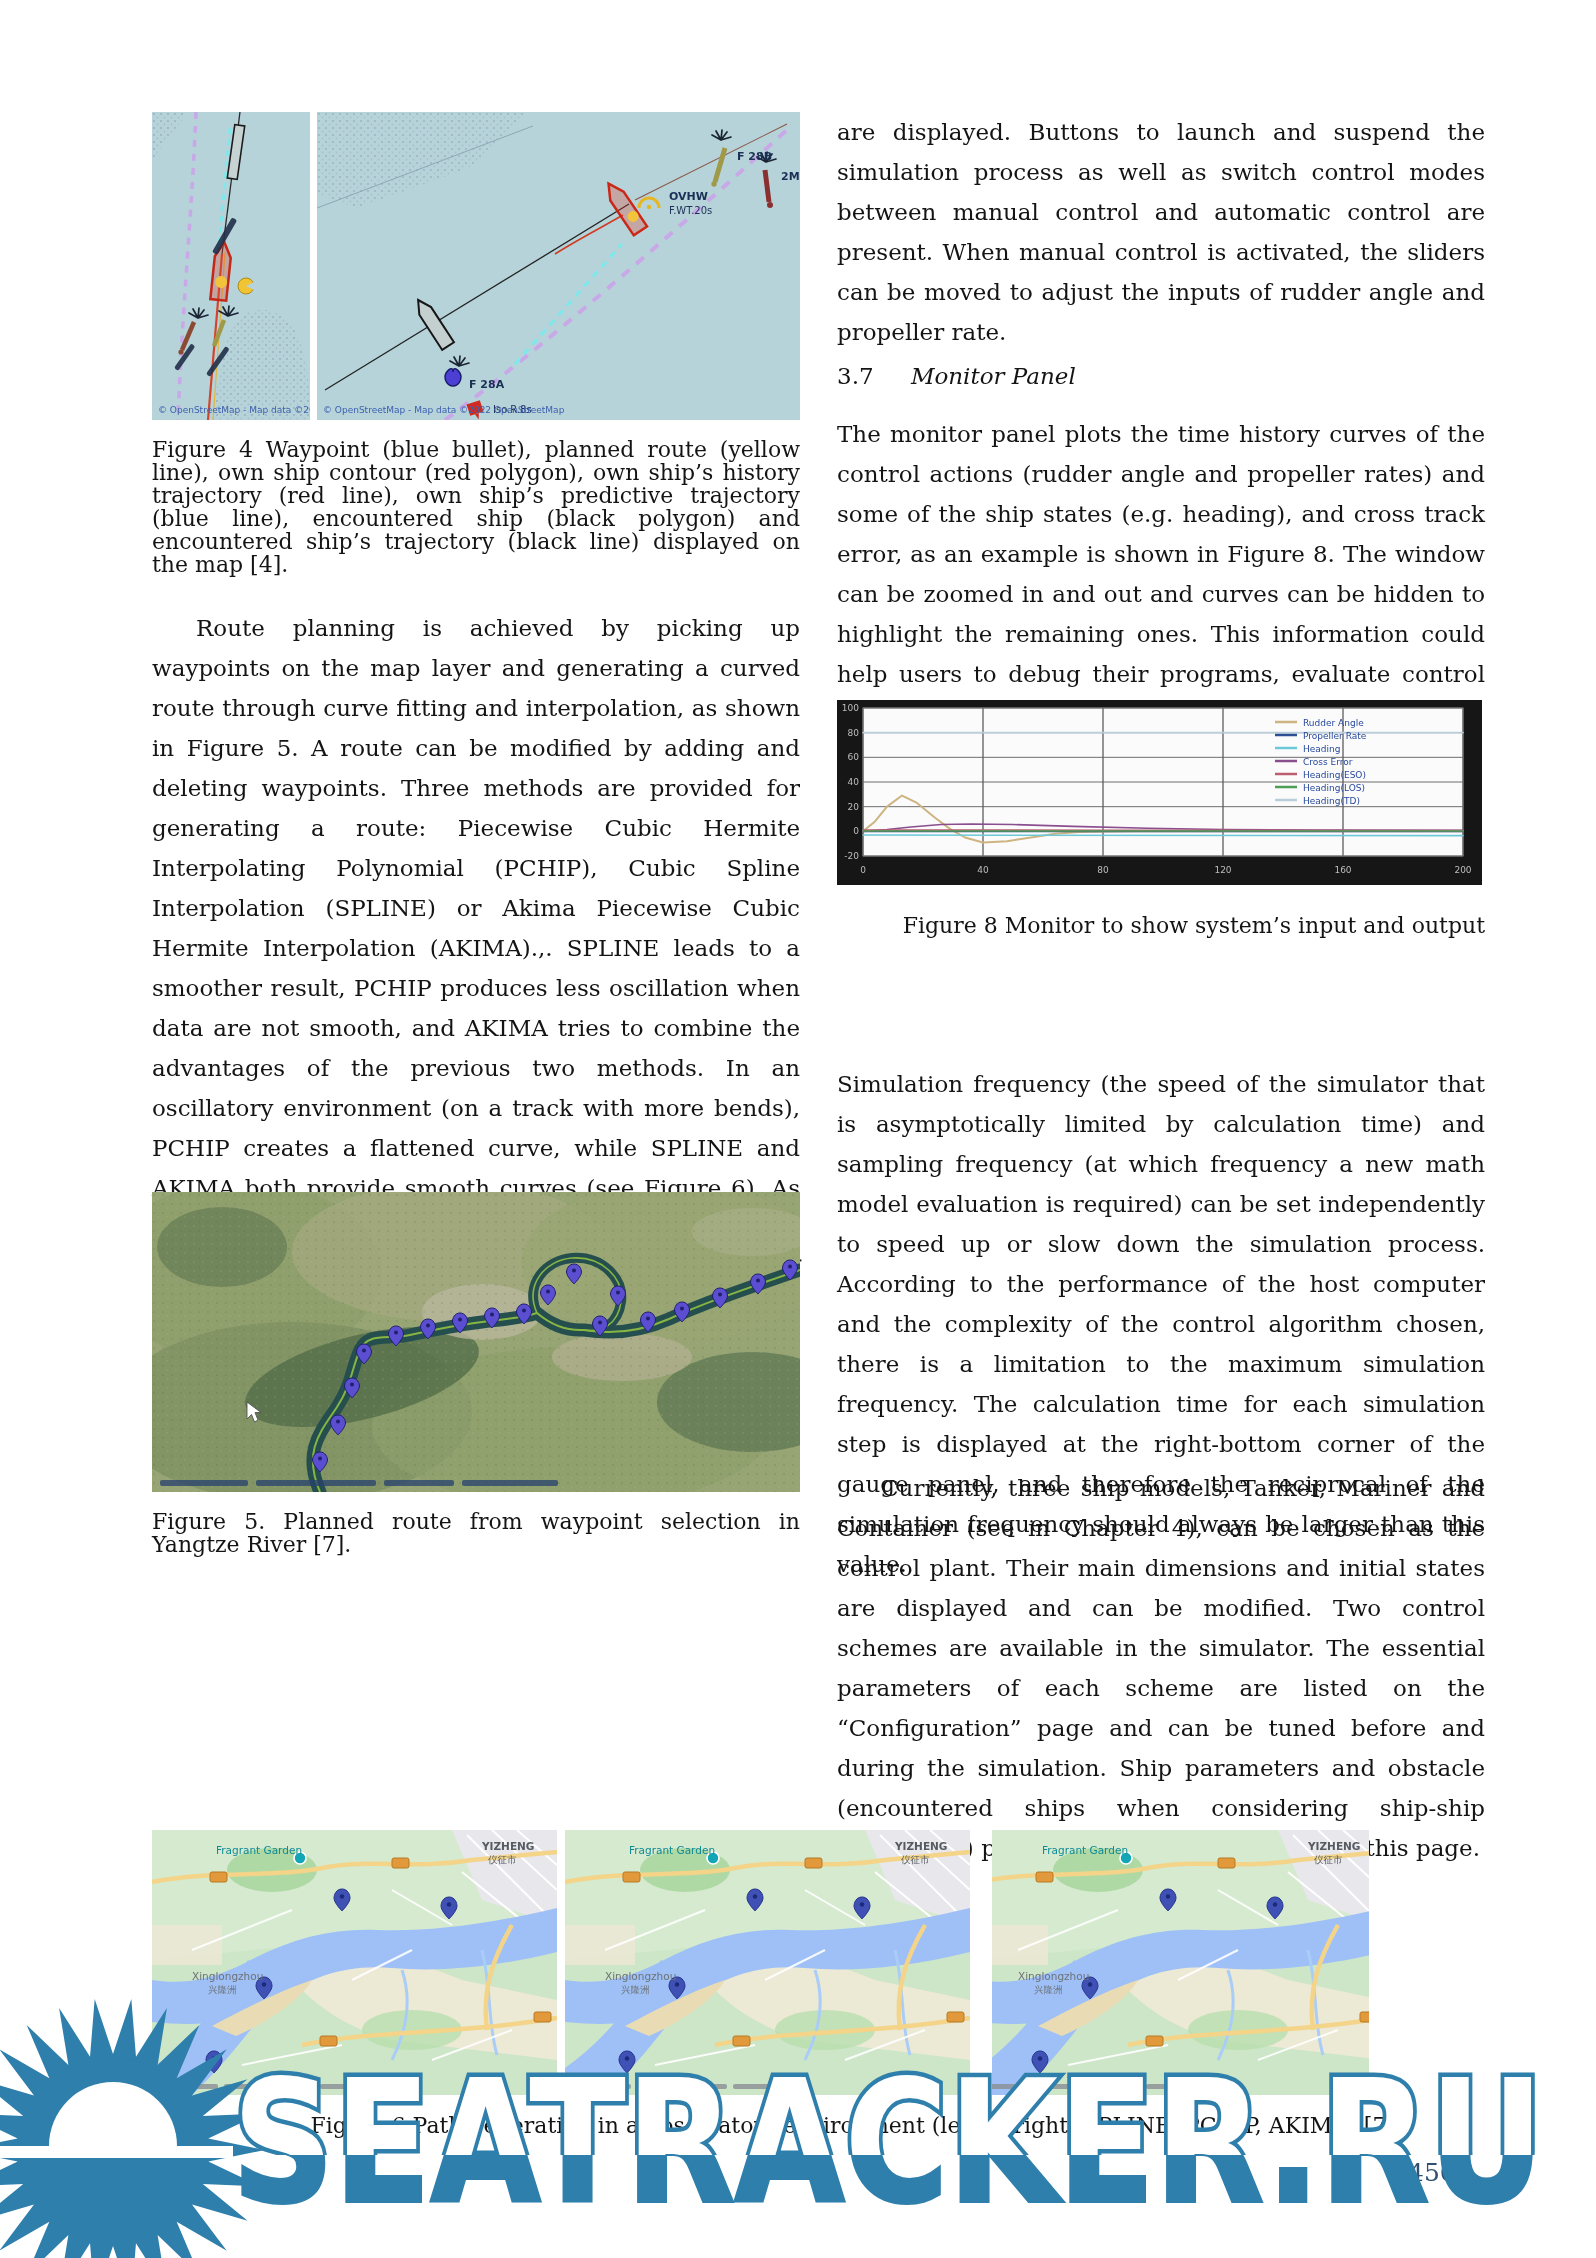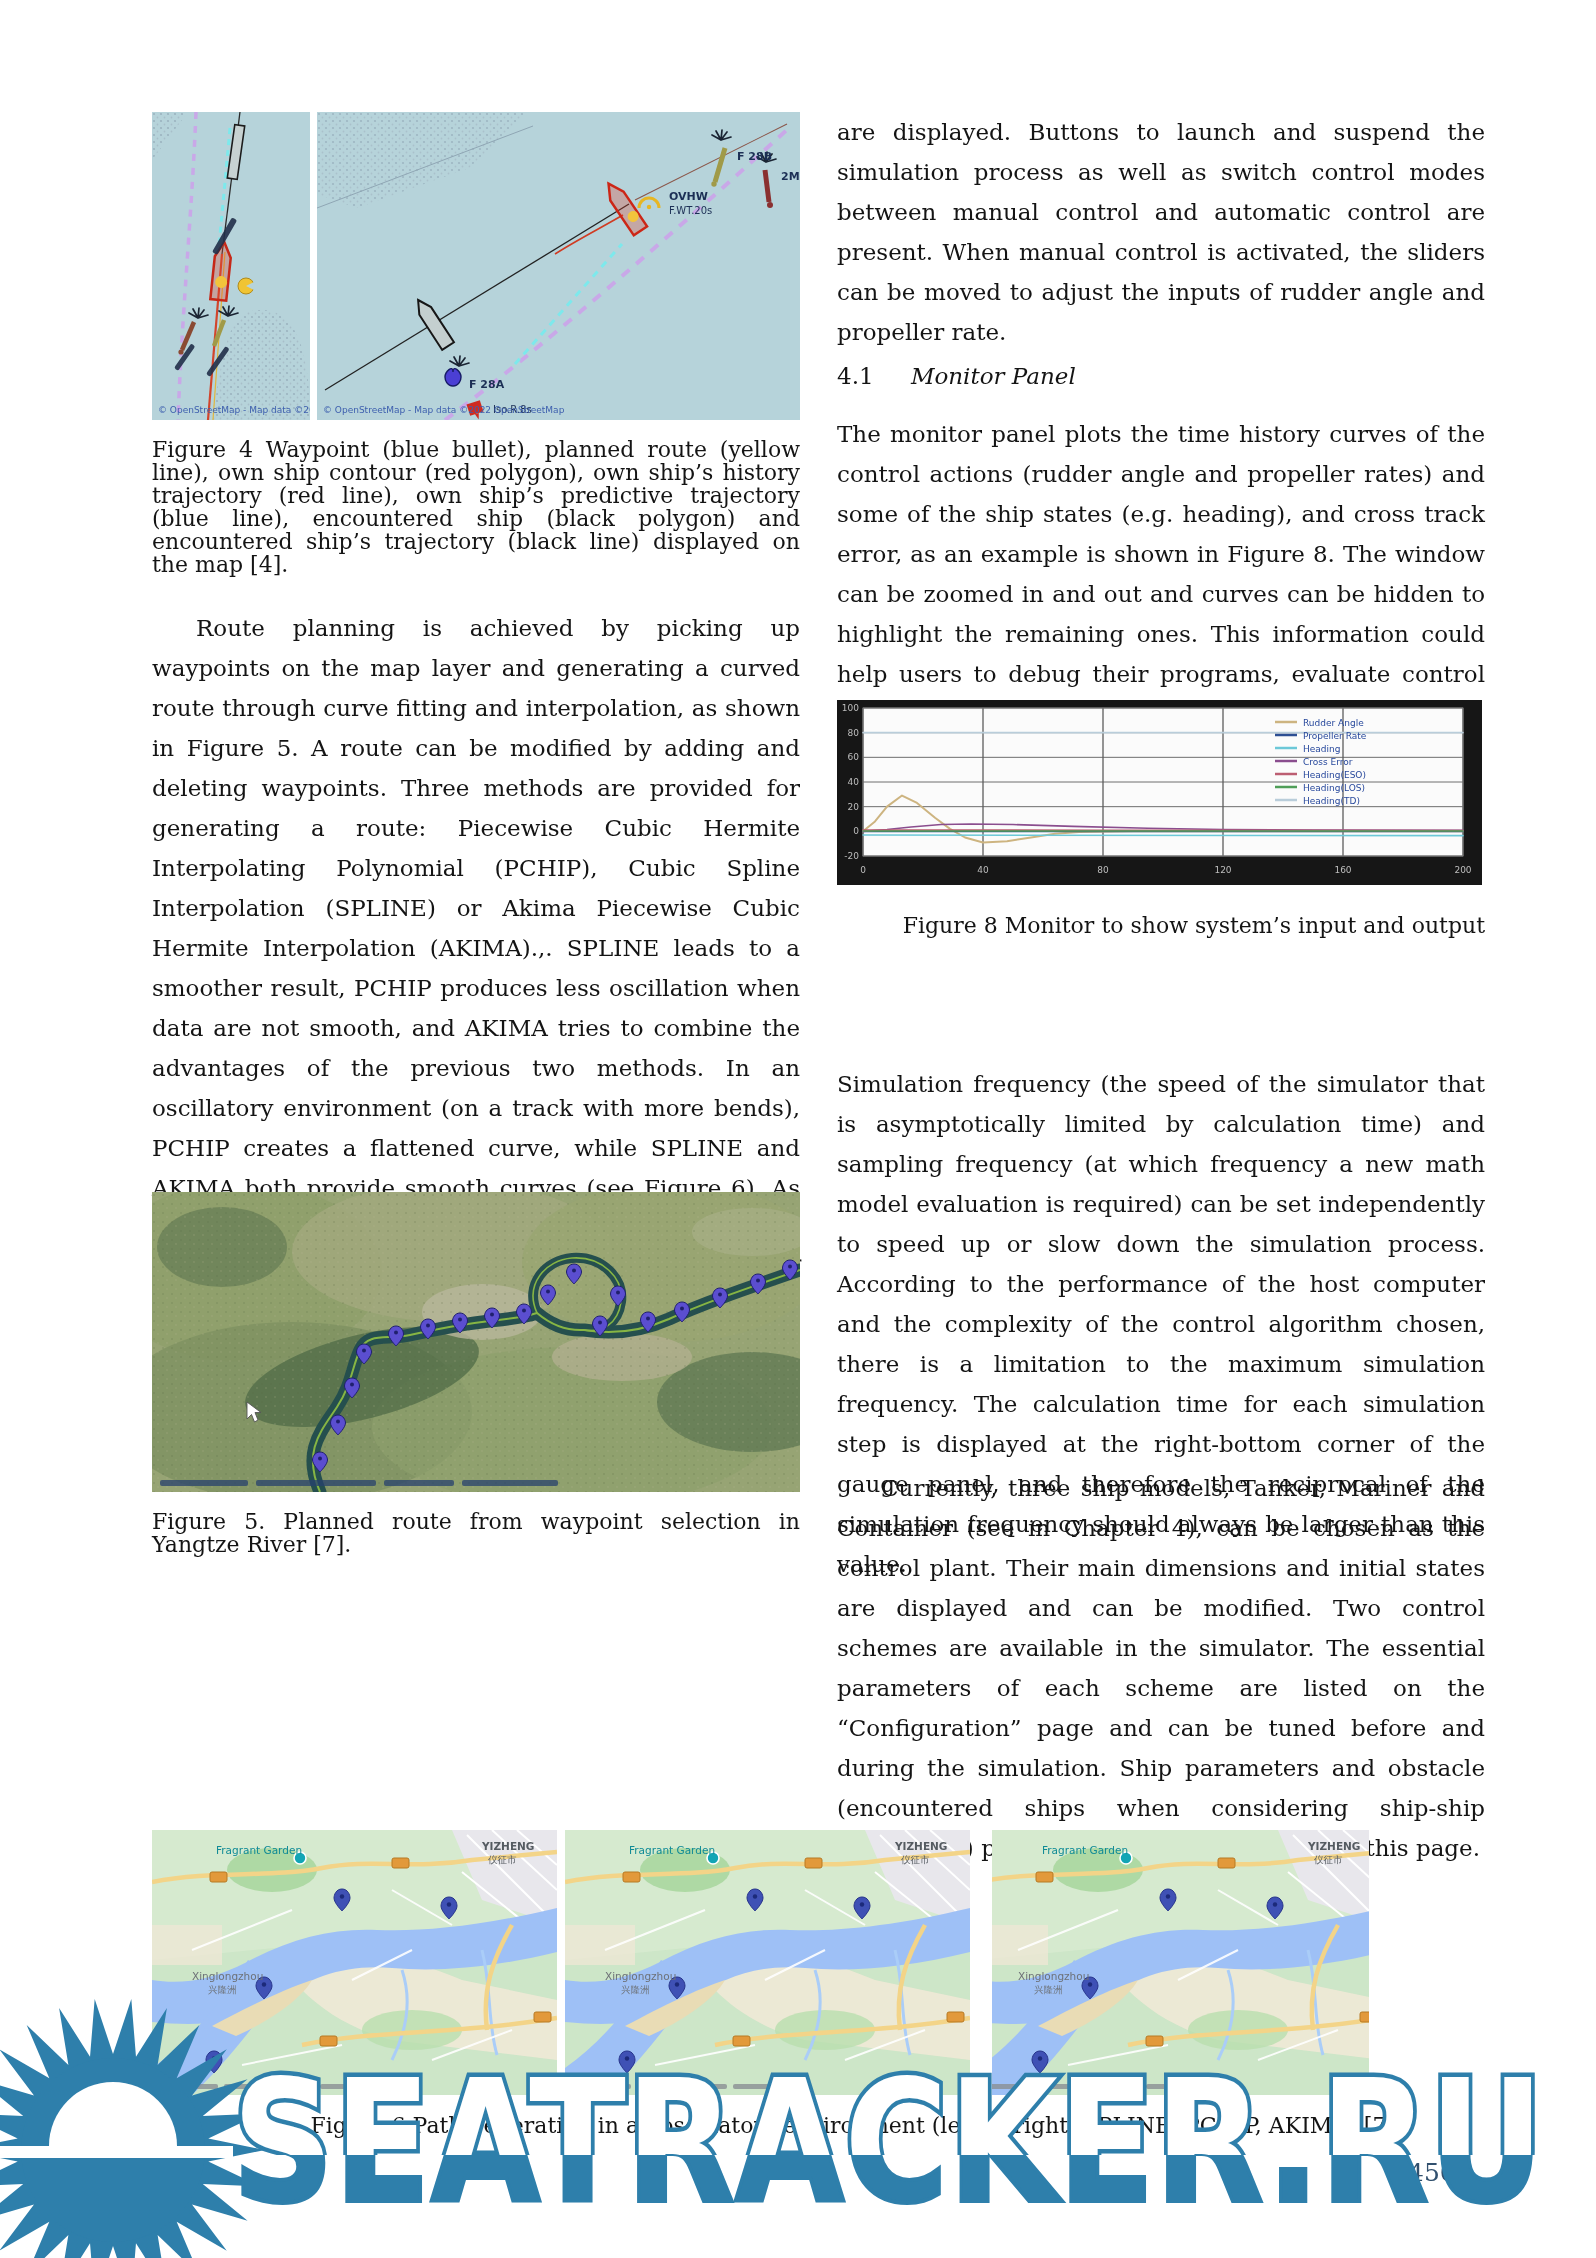--- a/index.html
+++ b/index.html
@@ -234,21 +234,21 @@
     </svg>
   </div>
 
   <div class="abs caption" style="left:152px;top:1510px;width:648px;">Figure 5. Planned route from waypoint selection in Yangtze River [7].</div>
 
 
 
   <div class="abs col-text" style="left:837px;top:112px;width:648px;">are displayed. Buttons to launch and suspend the simulation process as well as switch control modes between manual control and automatic control are present. When manual control is activated, the sliders can be moved to adjust the inputs of rudder angle and propeller rate.</div>
 
   <div class="abs sec-head" style="left:837px;top:362px;width:648px;">
-    <span class="sec-num">4.1</span>
+    <span class="sec-num">3.7</span>
     <span class="sec-title">Monitor Panel</span>
   </div>
 
   <div class="abs col-text" style="left:837px;top:414px;width:648px;">The monitor panel plots the time history curves of the control actions (rudder angle and propeller rates) and some of the ship states (e.g. heading), and cross track error, as an example is shown in Figure 8. The window can be zoomed in and out and curves can be hidden to highlight the remaining ones. This information could help users to debug their programs, evaluate control performance and tune control parameters.</div>
 
   <div class="abs" style="left:837px;top:700px;width:645px;height:185px;">
     <svg id="fig8-svg" width="645" height="185" viewBox="0 0 645 185">
         <rect x="0" y="0" width="645" height="185" fill="#161616"></rect>
         <rect x="26" y="8" width="600" height="148" fill="#fbfbfb"></rect>
         <line x1="26" y1="156" x2="626" y2="156" stroke="#6e6e6e" stroke-width="1"></line>

